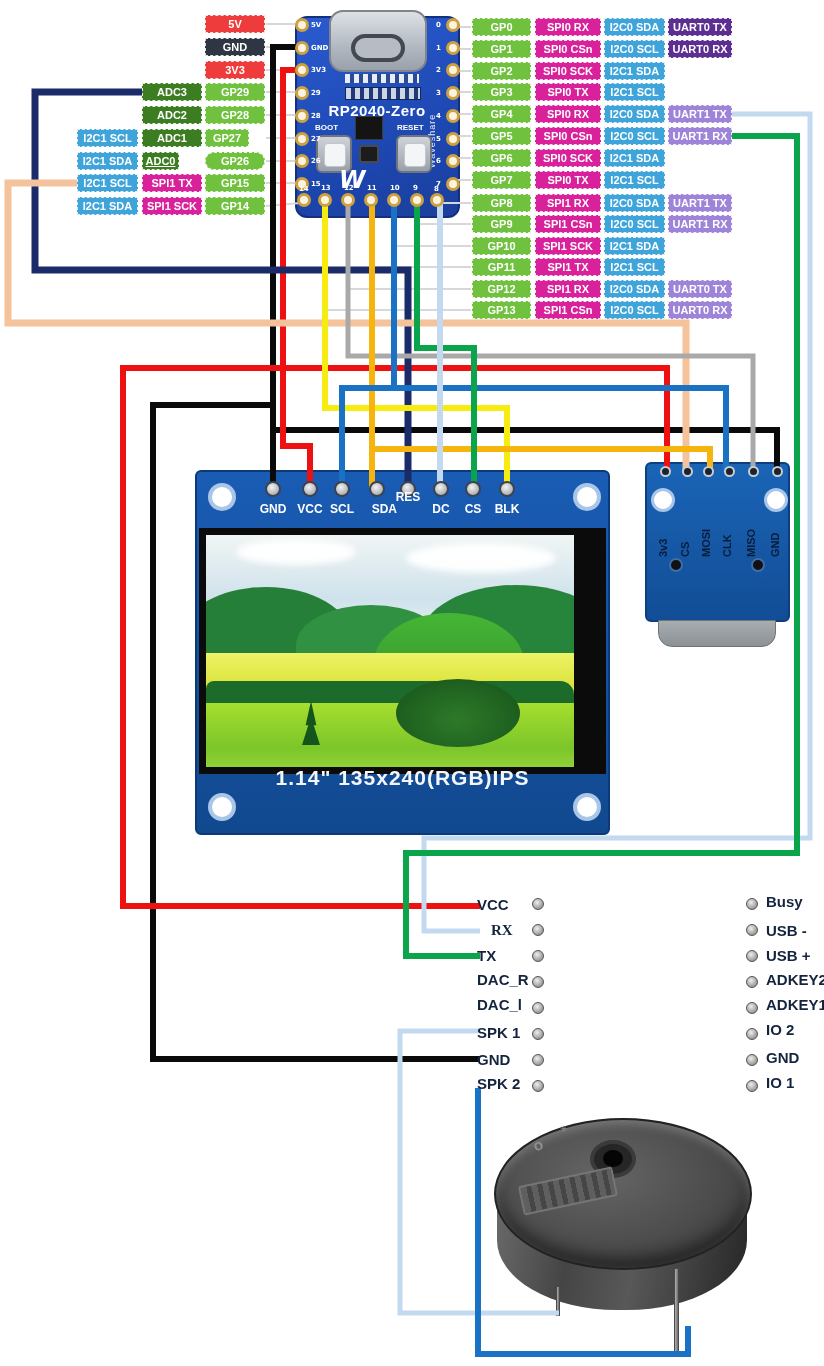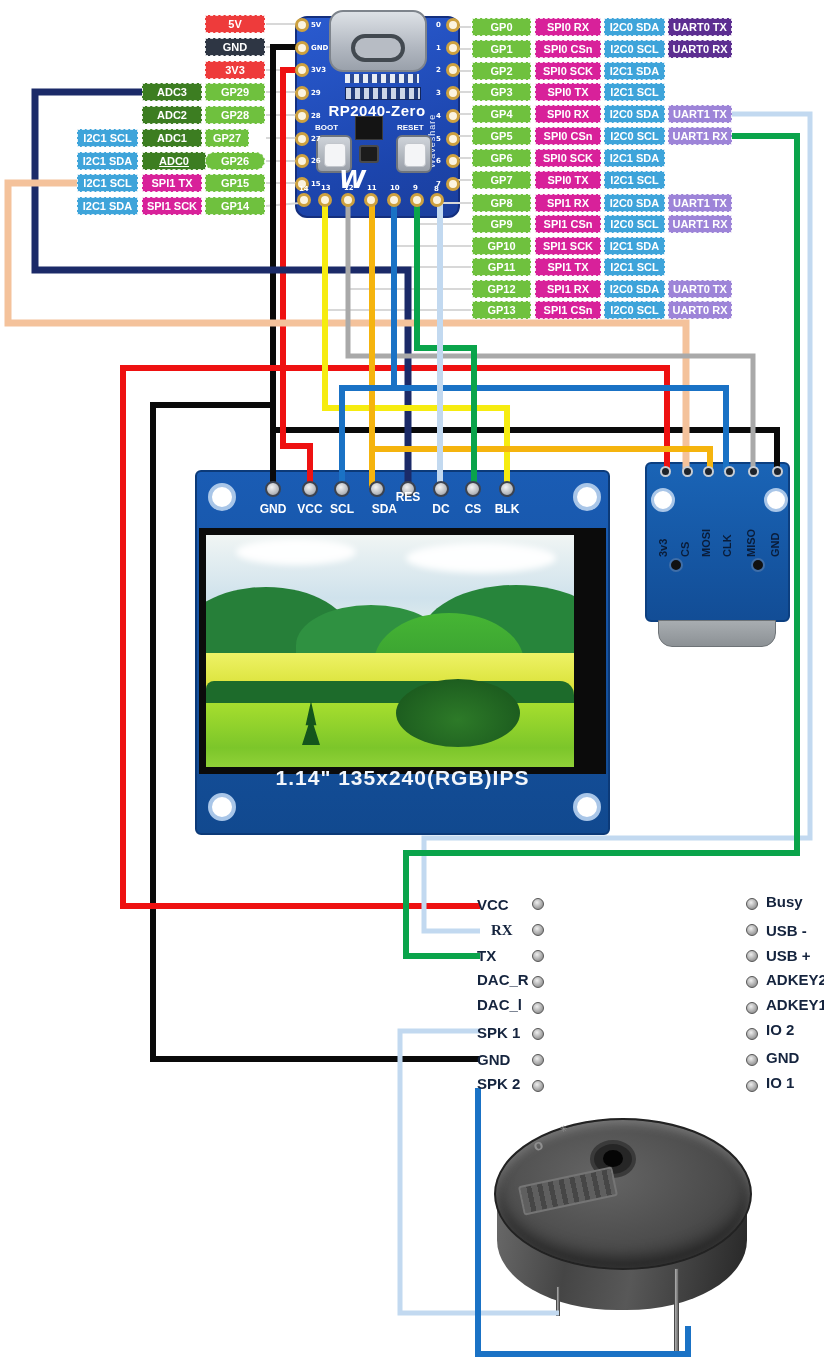--- a/index.html
+++ b/index.html
@@ -228,21 +228,21 @@
     <div class="chip t-pwr_gnd" style="left: 205px; top: 38px; width: 60px;">GND</div>
     <div class="chip t-pwr_red" style="left: 205px; top: 61px; width: 60px;">3V3</div>
     <div class="chip t-adc" style="left: 142px; top: 83px; width: 60px;">ADC3</div>
     <div class="chip t-gp" style="left: 205px; top: 83px; width: 60px;">GP29</div>
     <div class="chip t-adc" style="left: 142px; top: 106px; width: 60px;">ADC2</div>
     <div class="chip t-gp" style="left: 205px; top: 106px; width: 60px;">GP28</div>
     <div class="chip t-i2c" style="left: 77px; top: 129px; width: 61px;">I2C1 SCL</div>
     <div class="chip t-adc" style="left: 142px; top: 129px; width: 60px;">ADC1</div>
     <div class="chip t-gp" style="left: 205px; top: 129px; width: 44px;">GP27</div>
     <div class="chip t-i2c" style="left: 77px; top: 152px; width: 61px;">I2C1 SDA</div>
-    <div class="chip t-adc" style="left: 142px; top: 152px; width: 64px; text-decoration: underline;">ADC0</div>
+    <div class="chip t-adc" style="left: 142px; top: 152px; width: 37px; text-decoration: underline;">ADC0</div>
     <div class="chip t-gp" style="left: 205px; top: 152px; width: 60px; border-radius: 9px;">GP26</div>
     <div class="chip t-i2c" style="left: 77px; top: 174px; width: 61px;">I2C1 SCL</div>
     <div class="chip t-spi" style="left: 142px; top: 174px; width: 60px;">SPI1 TX</div>
     <div class="chip t-gp" style="left: 205px; top: 174px; width: 60px;">GP15</div>
     <div class="chip t-i2c" style="left: 77px; top: 197px; width: 61px;">I2C1 SDA</div>
     <div class="chip t-spi" style="left: 142px; top: 197px; width: 60px;">SPI1 SCK</div>
     <div class="chip t-gp" style="left: 205px; top: 197px; width: 60px;">GP14</div>
     <div class="chip t-gp" style="left: 472px; top: 18px; width: 59px;">GP0</div>
     <div class="chip t-spi" style="left: 535px; top: 18px; width: 66px;">SPI0 RX</div>
     <div class="chip t-i2c" style="left: 604px; top: 18px; width: 61px;">I2C0 SDA</div>

